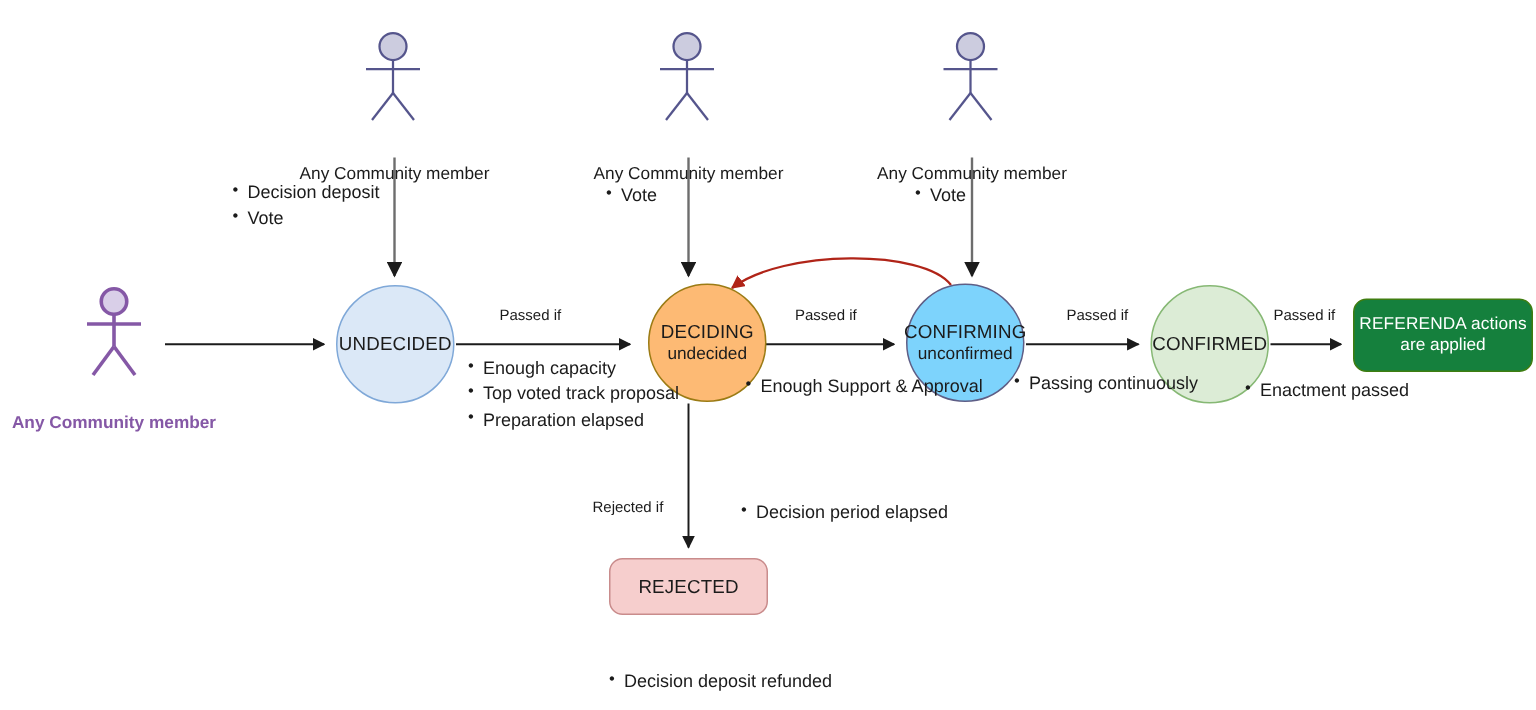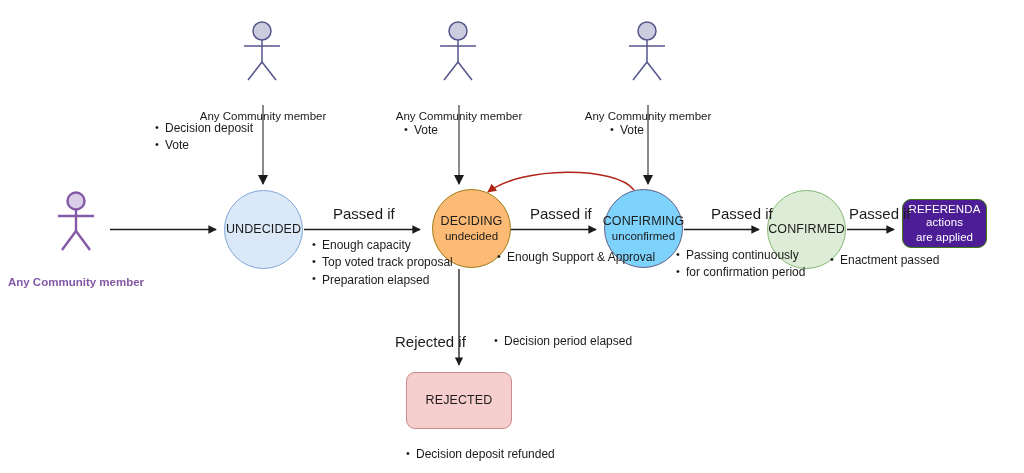--- a/index.html
+++ b/index.html
@@ -52,28 +52,28 @@
   }
   .n-confirming {
     left: 604px; top: 189px; width: 79px; height: 79px;
     background: #7dd3fc; border: 1.3px solid #5e5e86;
   }
   .n-confirmed {
     left: 767px; top: 190px; width: 79px; height: 79px;
     background: #dcecd6; border: 1.3px solid #86b874;
   }
   .n-referenda {
-    left: 902px; top: 199px; width: 85px; height: 49px;
-    background: #4c1d95; border: 1.6px solid #3f7d10;
+    left: 902px; top: 199px; width: 120px; height: 49px;
+    background: #15803d; border: 1.6px solid #3f7d10;
     border-radius: 9px;
   }
   .n-referenda .node-title,
   .n-referenda .node-sub { color: #ffffff; font-size: 11.5px; }
   .n-rejected {
-    left: 406px; top: 372px; width: 106px; height: 57px;
+    left: 406px; top: 372px; width: 106px; height: 38px;
     background: #f6cecd; border: 1.4px solid #c98c8c;
     border-radius: 9px;
   }
   .n-rejected .node-title { font-size: 12.5px; }
 
   
   .actor {
     position: absolute;
     display: flex;
     flex-direction: column;
@@ -110,21 +110,21 @@
   }
   .bullets div { position: relative; padding-left: 10px; }
   .bullets div::before {
     content: "\2022";
     position: absolute;
     left: 0; top: -0.5px;
     font-size: 11px;
   }
   .edge-lbl {
     position: absolute;
-    font-size: 15px;
+    font-size: 10px;
     color: #1b1b1b;
     white-space: nowrap;
   }
 </style>
 </head>
 <body>
 
 <div id="canvas">
 
   <svg id="wires" viewBox="0 0 1024 473" xmlns="http://www.w3.org/2000/svg">
@@ -256,21 +256,20 @@
     <div>Top voted track proposal</div>
     <div>Preparation elapsed</div>
   </div>
 
   <div class="bullets" style="left:497px; top:249px;">
     <div>Enough Support &amp; Approval</div>
   </div>
 
   <div class="bullets" style="left:676px; top:247px;">
     <div>Passing continuously</div>
-    <div style="padding-left:10px;">for confirmation period</div>
   </div>
 
   <div class="bullets" style="left:830px; top:252px;">
     <div>Enactment passed</div>
   </div>
 
   <div class="bullets" style="left:494px; top:333px;">
     <div>Decision period elapsed</div>
   </div>
 

